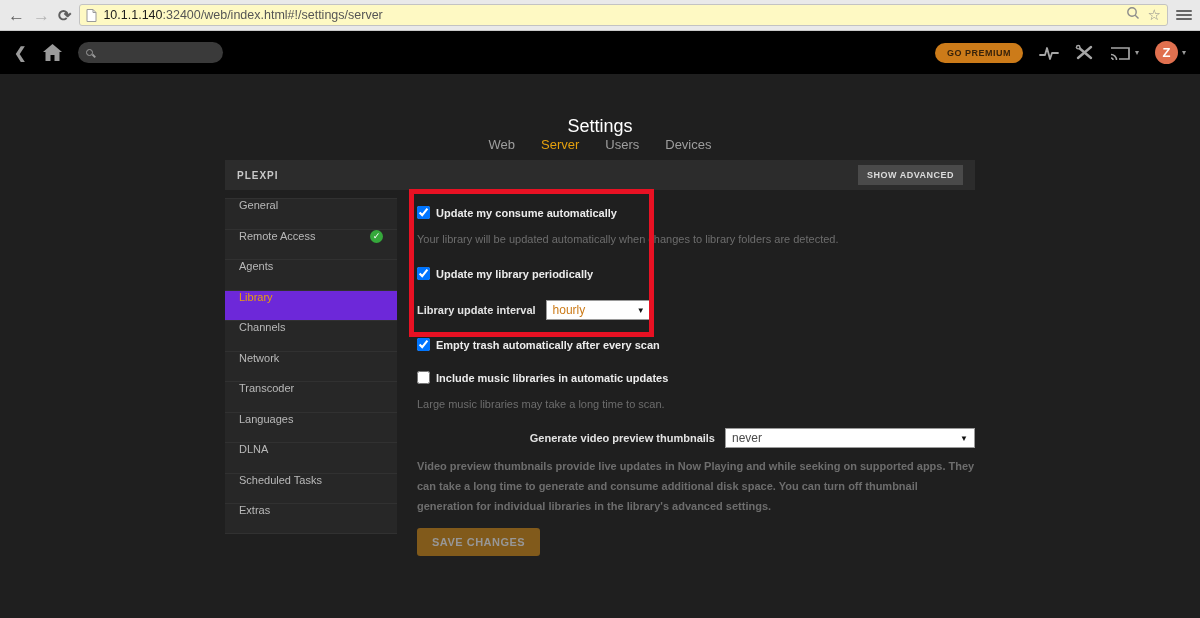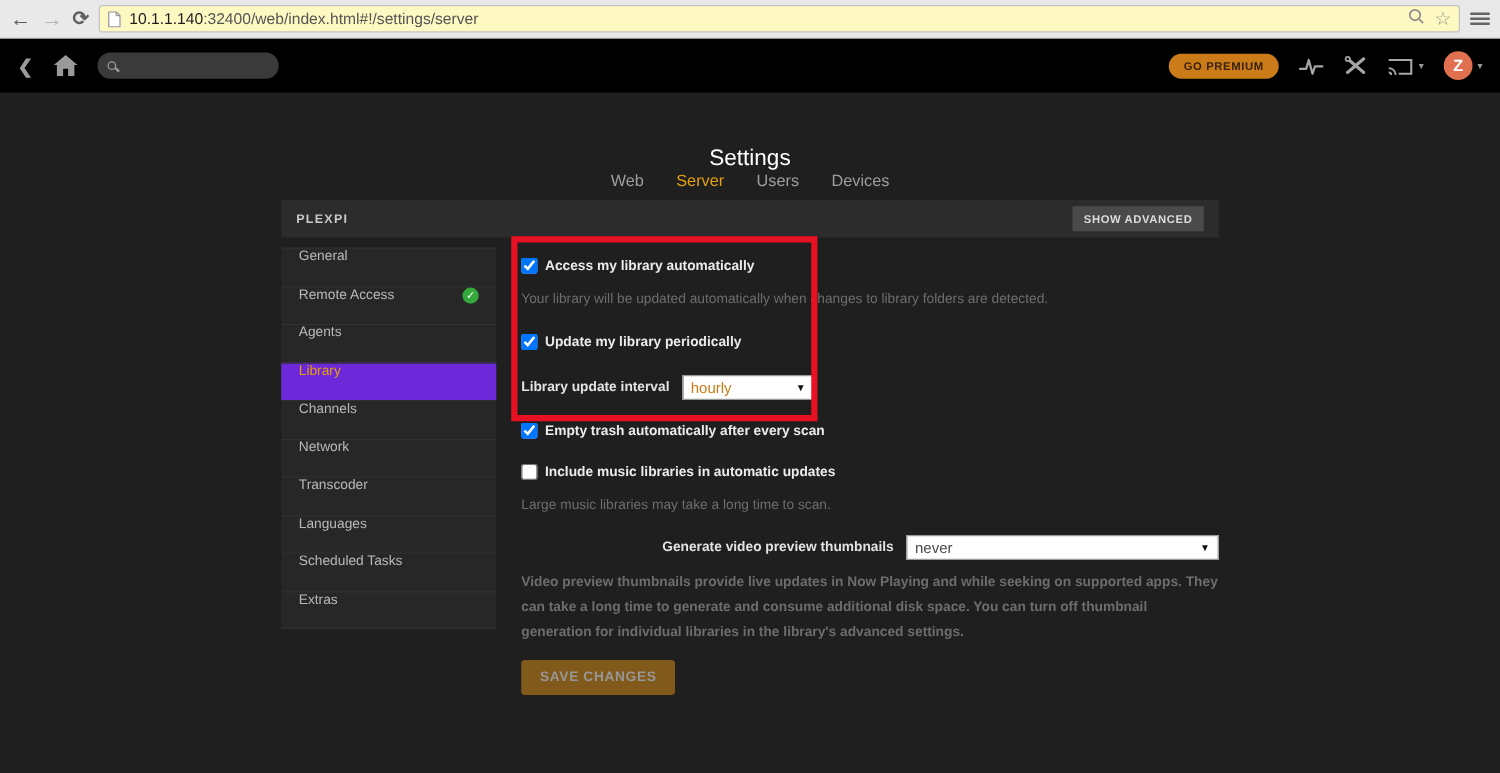--- a/index.html
+++ b/index.html
@@ -188,32 +188,35 @@
         <div class="side-item">
             <span>Network</span>
           </div>
         <div class="side-item">
             <span>Transcoder</span>
           </div>
         <div class="side-item">
             <span>Languages</span>
           </div>
         <div class="side-item">
+            <span>DLNA</span>
+          </div>
+        <div class="side-item">
             <span>Scheduled Tasks</span>
           </div>
         <div class="side-item">
             <span>Extras</span>
           </div>
       </div>
 
       <div class="content">
 
         <div class="check-row">
           <input type="checkbox" id="cb1" checked="" style="">
-          <label for="cb1">Access my library automatically</label>
+          <label for="cb1">Update my consume automatically</label>
         </div>
         <div class="help-text">Your library will be updated automatically when changes to library folders are detected.</div>
 
         <div class="check-row mt18">
           <input type="checkbox" id="cb2" checked="" style="">
           <label for="cb2">Update my library periodically</label>
         </div>
 
         <div class="select-row">
           <span class="select-label">Library update interval</span>

